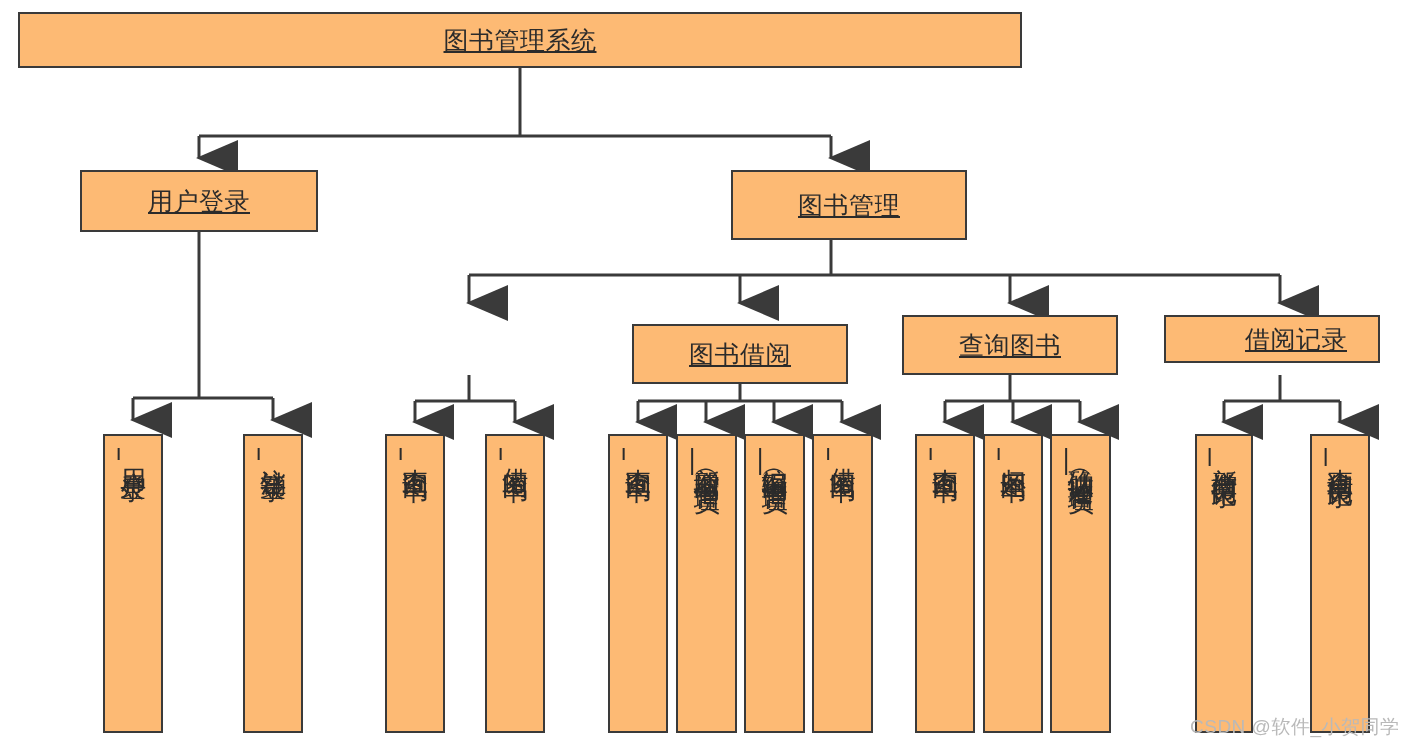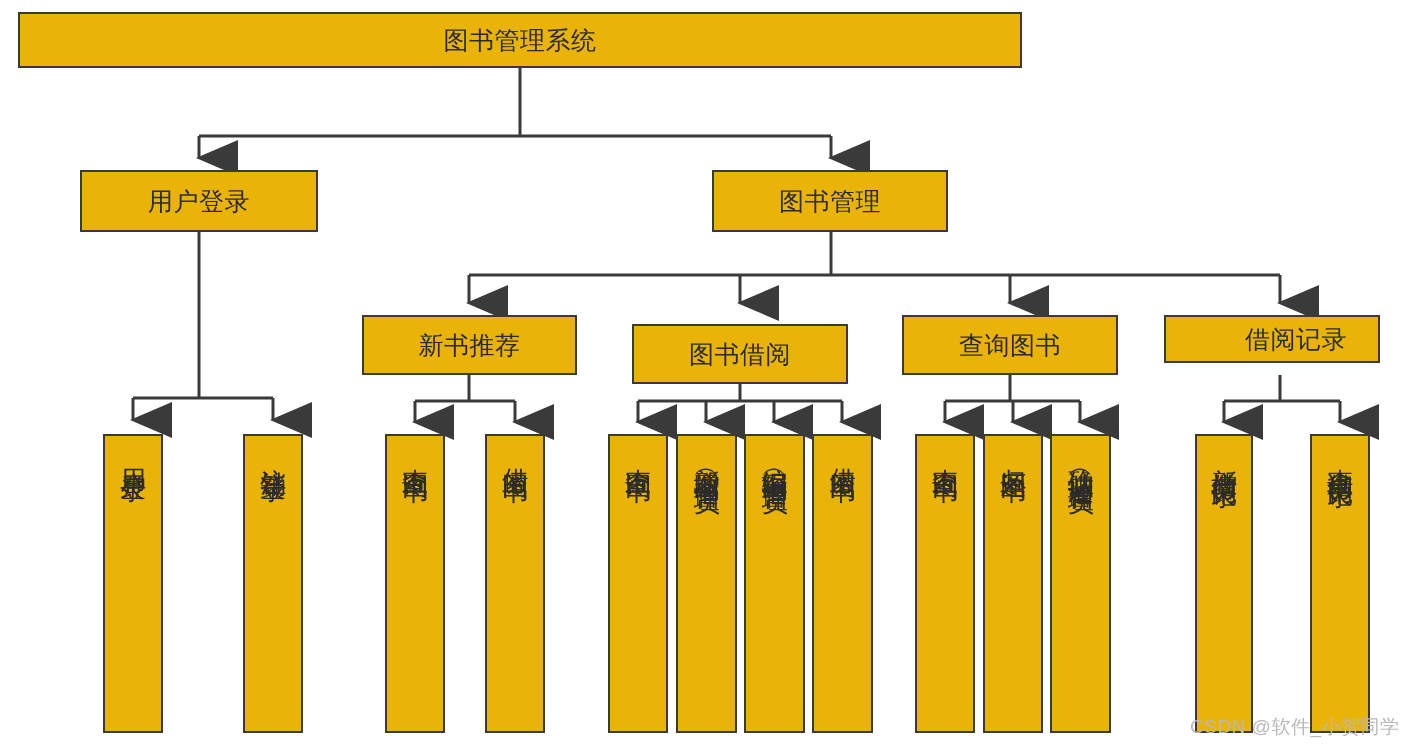--- a/index.html
+++ b/index.html
@@ -18,25 +18,26 @@
   svg#wires{
     position:absolute;
     left:0;top:0;
     width:1405px;height:747px;
     pointer-events:none;
   }
   .node{
     position:absolute;
     box-sizing:border-box;
     border:2.5px solid #3a3a3a;
-    background:#eab308;
+    background:#fdba74;
     display:flex;
     align-items:center;
     justify-content:center;
     color:#2b2b2b;
+    text-decoration:underline;
   }
   .node .label{
     display:block;
     text-align:center;
     line-height:1.15;
     white-space:pre;
   }
   .node.horiz .label{
     font-size:25px;
     letter-spacing:0.5px;
@@ -122,27 +123,24 @@
     </g>
   </svg>
 
   <div class="node root horiz" style="left:18px;top:12px;width:1004px;height:56px;">
     <span class="label">图书管理系统</span>
   </div>
 
   <div class="node horiz" style="left:80px;top:170px;width:238px;height:62px;">
     <span class="label">用户登录</span>
   </div>
-  <div class="node horiz" style="left:712px;top:170px;width:236px;height:62px;">
+  <div class="node horiz" style="left:731px;top:170px;width:236px;height:70px;">
     <span class="label">图书管理</span>
   </div>
 
-  <div class="node horiz" style="left:362px;top:315px;width:215px;height:60px;">
-    <span class="label">新书推荐</span>
-  </div>
   <div class="node horiz" style="left:632px;top:324px;width:216px;height:60px;">
     <span class="label">图书借阅</span>
   </div>
   <div class="node horiz" style="left:902px;top:315px;width:216px;height:60px;">
     <span class="label">查询图书</span>
   </div>
   <div class="node horiz" style="left:1164px;top:315px;width:216px;height:48px;padding-left:48px;">
     <span class="label">借阅记录</span>
   </div>
 

